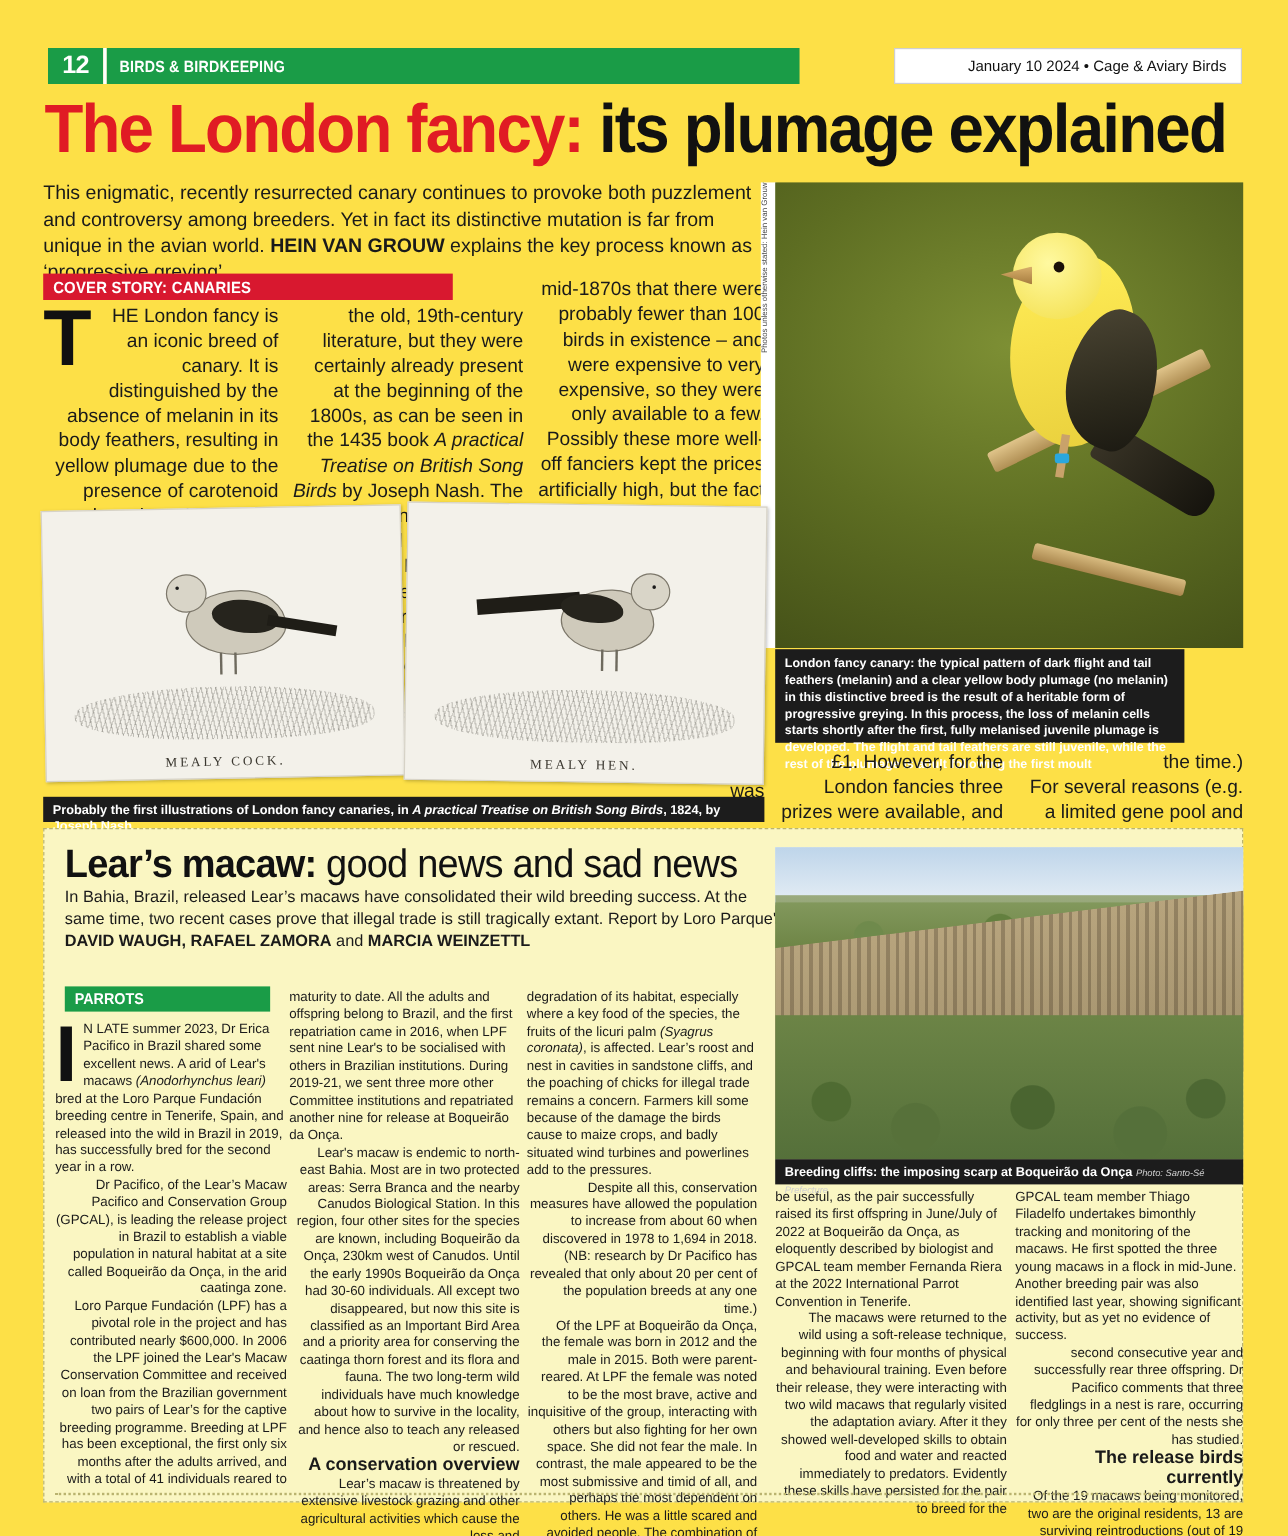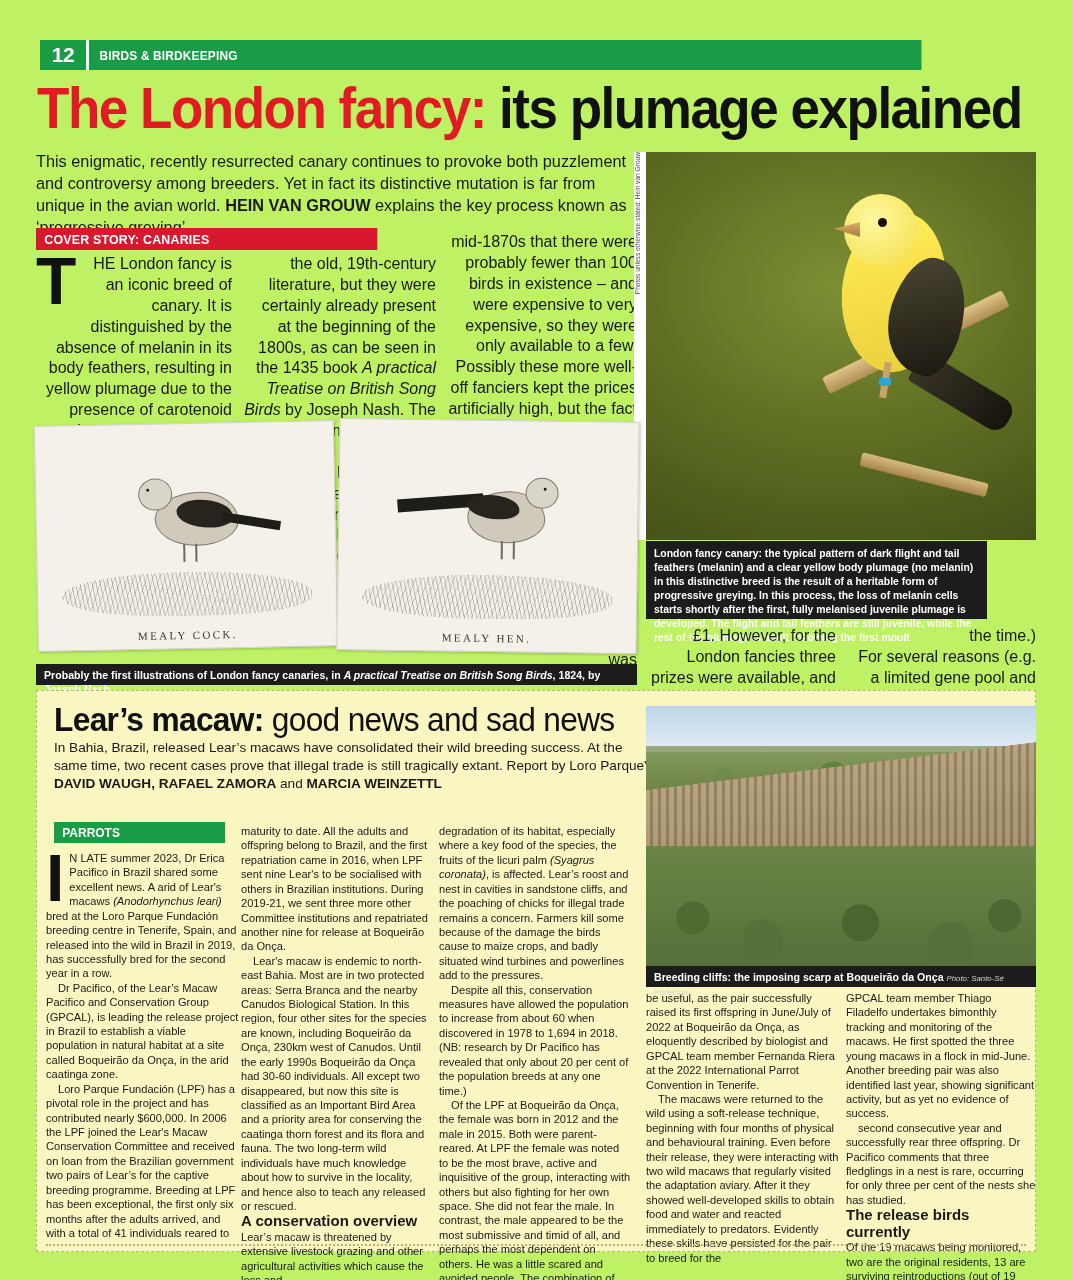--- a/index.html
+++ b/index.html
@@ -7,21 +7,21 @@
   body {
     width:1073px; height:1280px;
     background:#ffffff;
     font-family:"Liberation Sans", sans-serif;
     color:#111;
     position:relative;
     overflow:hidden;
   }
 
   
-  .page { position:absolute; inset:0; background:#bef264; }
+  .page { position:absolute; inset:0; background:#fde047; }
 
   
   .masthead {
     position:absolute; left:40px; top:40px; width:995px; height:30px;
     display:flex; align-items:stretch;
   }
   .folio {
     width:46px; background:#1a9c47; color:#fff;
     display:flex; align-items:center; justify-content:center;
     font-weight:bold; font-size:21px; letter-spacing:-0.5px;
@@ -217,21 +217,21 @@
   .standfirst2 b { font-weight:bold; }
   .tag-green {
     position:absolute; left:17px; top:131px; width:186px; height:21px;
     background:#1a9c47; color:#fff; display:flex; align-items:center;
     padding-left:9px; font-weight:bold; font-size:13px;
     transform:scaleX(0.92); transform-origin:left center;
   }
 
   .col2 { position:absolute; font-size:11.1px; line-height:1.30; color:#1a1a1a; }
   .col2 p { margin:0; }
-  .col2 p + p { text-indent:12px; }
+  .col2 p + p { text-indent:12px;text-align:right; }
   .col2 i { font-style:italic; }
   .subhead {
     font-size:15px; font-weight:bold; margin-top:9px; margin-bottom:1px;
     text-indent:0 !important; line-height:1.1;
   }
   #a2c1 { left:9px;   top:160px; width:193px; }
   #a2c2 { left:204px; top:133px; width:192px; }
   #a2c3 { left:402px; top:133px; width:192px; }
   #a2c4 { left:609px; top:300px; width:193px; }
   #a2c5 { left:809px; top:300px; width:190px; }
@@ -280,20 +280,21 @@
 </style>
 </head>
 <body>
 
 <div class="page">
 
   <div class="masthead">
     <div class="folio">12</div>
     <div class="folio-gap"></div>
     <div class="section-band">BIRDS &amp; BIRDKEEPING</div>
+    <div class="date-band">January 10 2024 • Cage &amp; Aviary Birds</div>
   </div>
 
   <div class="headline">
     <span class="red">The London fancy:</span><span class="blk"> its plumage explained</span>
   </div>
 
   <div class="standfirst">
     <span>This enigmatic, recently resurrected canary continues to provoke both puzzlement and controversy among breeders. Yet in fact its distinctive mutation is far from unique in the avian world. </span><b>HEIN VAN GROUW</b><span> explains the key process known as ‘progressive greying’</span>
   </div>
 

